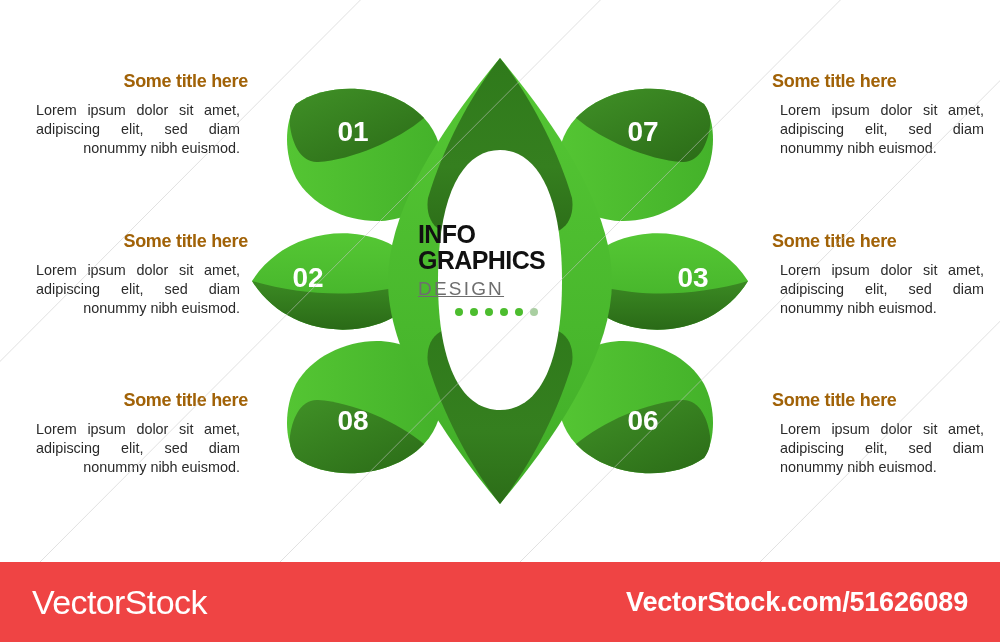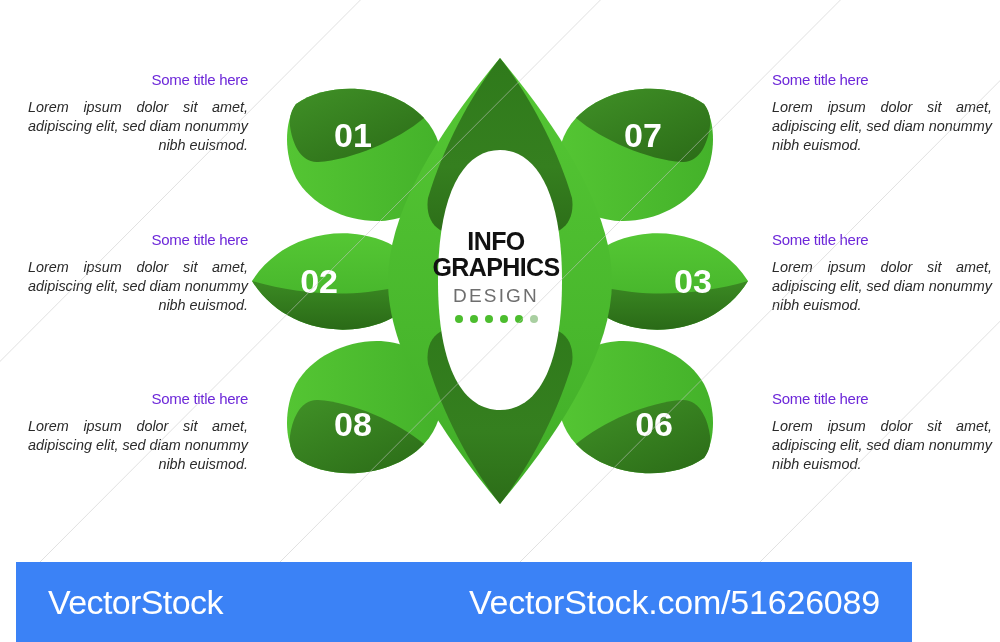--- a/index.html
+++ b/index.html
@@ -35,131 +35,129 @@
   
   .txt-block {
     position: absolute;
     width: 220px;
     z-index: 20;
   }
   .txt-block.left  { left: 28px;  text-align: right; }
   .txt-block.right { left: 772px; text-align: left;  }
 
   .txt-title {
-    font-size: 15px;
-    font-weight: normal;
-    color: #6d28d9;
+    font-size: 18px;
+    font-weight: bold;
+    color: #a16207;
     letter-spacing: -0.3px;
     margin: 0 0 9px 0;
     line-height: 1.1;
     white-space: nowrap;
   }
   .txt-block.right .txt-title { text-align: left; }
   .txt-body {
     font-size: 14.4px;
     color: #2a2a2a;
     line-height: 1.33;
-    margin: 0;
+    margin: 8px;
     text-align: justify;
     text-align-last: right;
-    font-style: italic;
   }
   .txt-block.right .txt-body {
     text-align: justify;
     text-align-last: left;
   }
 
   .row-0 { top: 72px; }
   .row-1 { top: 232px; }
   .row-2 { top: 391px; }
 
   
   .center-label {
     position: absolute;
     left: 418px;
     top: 222px;
     width: 156px;
-    text-align: center;
+    text-align: left;
     z-index: 30;
-    margin-top: 7px;
   }
   .cl-line1, .cl-line2 {
     font-size: 25px;
     font-weight: bold;
     color: #111111;
     letter-spacing: -0.6px;
     line-height: 1.03;
     display: block;
   }
   .cl-line3, .cl-line4 {
     font-size: 19px;
     font-weight: normal;
     color: #6e6e6e;
     letter-spacing: 2.2px;
     line-height: 1.13;
     display: block;
   }
-  .cl-line3 { margin-top: 4px; }
+  .cl-line3 { margin-top: 4px; text-decoration: underline; }
   .dots {
     display: flex;
     justify-content: center;
     gap: 7px;
     margin-top: 9px;
   }
   .dot {
     width: 8px; height: 8px;
     border-radius: 50%;
     background: #4cbd2e;
   }
   .dot.muted { background: #a9cfa1; }
 
   
   .leaf-num {
     position: absolute;
     color: #ffffff;
-    font-size: 34px;
+    font-size: 28px;
     font-weight: bold;
     letter-spacing: 0px;
     z-index: 25;
     text-align: center;
     width: 60px;
   }
   .n01 { left: 323px; top: 116px; }
-  .n02 { left: 278px; top: 262px; text-align: right; }
+  .n02 { left: 278px; top: 262px; }
   .n03 { left: 323px; top: 405px; }
   .n04 { left: 613px; top: 116px; }
   .n05 { left: 663px; top: 262px; }
-  .n06 { left: 613px; top: 405px; text-align: right; }
+  .n06 { left: 613px; top: 405px; }
 
   
   #footer {
     position: absolute;
-    left: 16px; top: 562px;
-    width: 896px; height: 80px;
-    background: #3b82f6;
+    left: 0; top: 562px;
+    width: 1000px; height: 80px;
+    background: #ef4444;
     z-index: 50;
   }
   .footer-brand {
     position: absolute;
     left: 32px;
     top: 50%;
     transform: translateY(-50%);
     color: #ffffff;
     font-size: 34px;
     font-weight: normal;
     letter-spacing: -0.6px;
   }
   .footer-url {
     position: absolute;
     right: 32px;
     top: 50%;
     transform: translateY(-50%);
     color: #ffffff;
-    font-size: 34px;
-    font-weight: normal;
+    font-size: 27px;
+    font-weight: bold;
     letter-spacing: -0.2px;
   }
 </style>
 </head>
 <body>
 
 <div id="canvas">
 
   <svg width="1000" height="562" viewBox="0 0 1000 562" style="position:absolute;left:0;top:0;z-index:10;">
     <defs>

